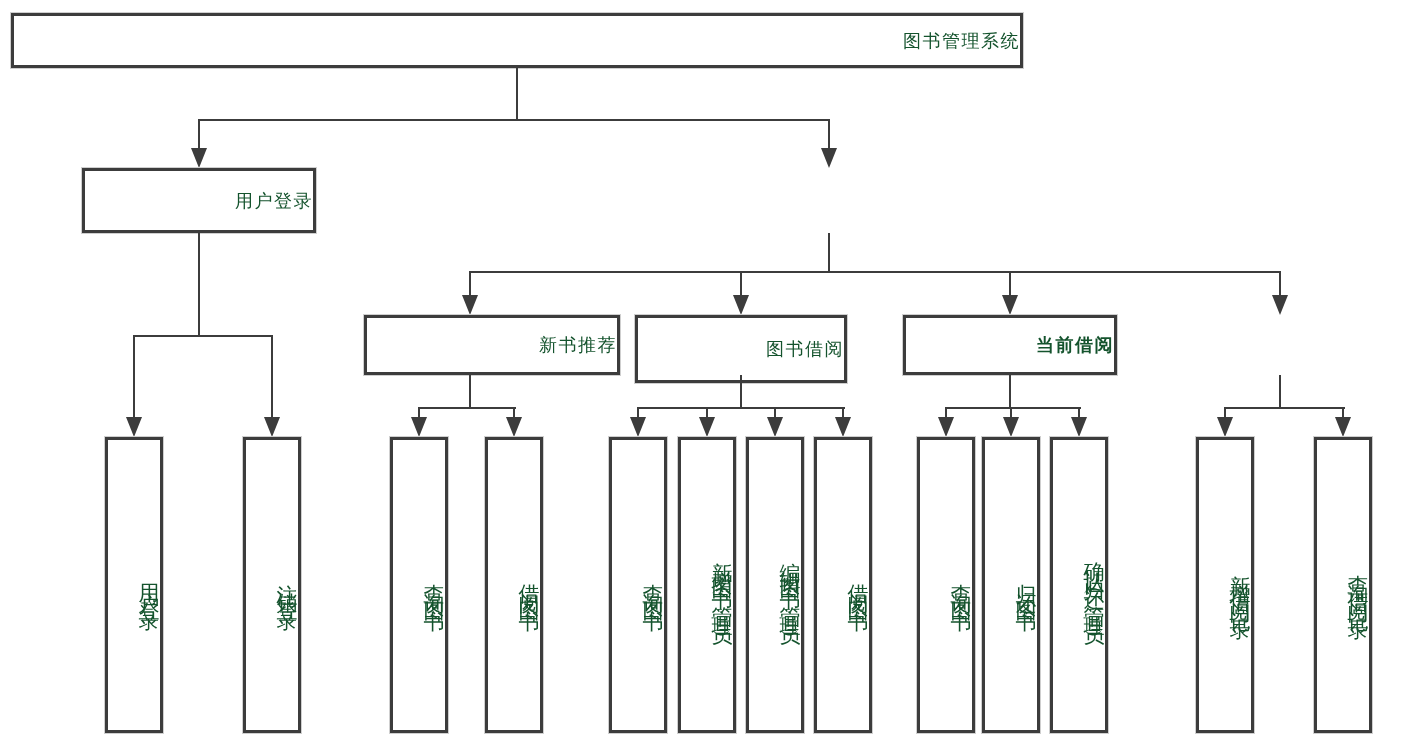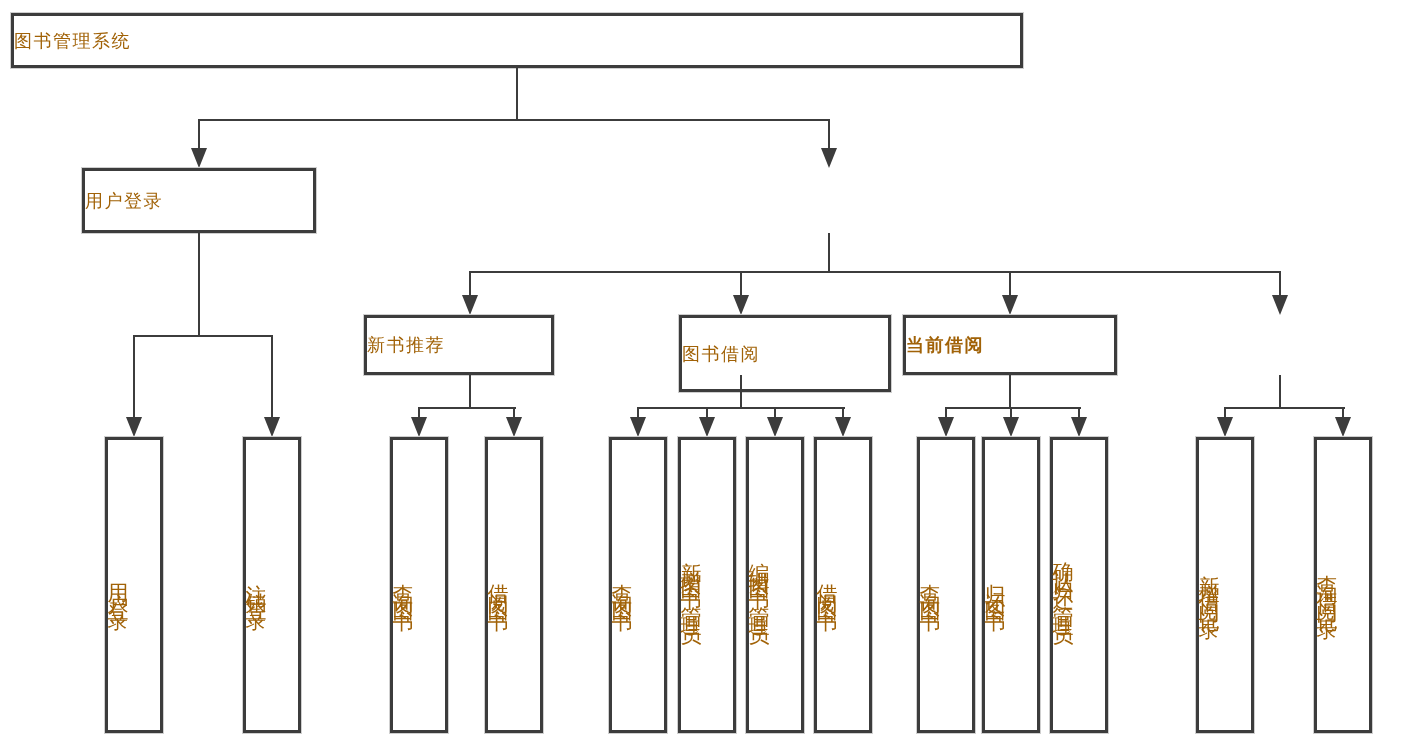--- a/index.html
+++ b/index.html
@@ -2,23 +2,24 @@
 <html><head>
 <meta charset="utf-8">
 <style>
   html, body { margin:0; padding:0; background:#ffffff; }
   .canvas {
     position:relative; width:1405px; height:747px; background:#ffffff;
     font-family:"Liberation Sans", sans-serif; overflow:hidden;
   }
   .node {
     position:absolute; box-sizing:border-box; background:#ffffff;
-    border:3px solid #3c3c3c; color:#a16207;
-    display:flex; align-items:center; justify-content:flex-start;
+    border:3px solid #3c3c3c; color:#14532d;
+    display:flex; align-items:center; justify-content:flex-end;
     box-shadow:0 0 0 1px #cfcfcf;
+    padding-left:8px;
   }
   .h-node { font-size:18px; letter-spacing:1.5px; }
   .v-node .vt {
     writing-mode:vertical-rl; text-orientation:mixed;
     font-size:21px; letter-spacing:9px; line-height:1;
   }
   .line { position:absolute; background:#3c3c3c; }
   .arrow {
     position:absolute; width:0; height:0;
     border-left:8px solid transparent; border-right:8px solid transparent;
@@ -60,24 +61,24 @@
   <div class="line" style="left:469px; top:271px; width:812px; height:2px;"></div>
   <div class="line" style="left:469px;  top:271px; width:2px; height:26px;"></div>
   <div class="arrow" style="left:462px;  top:295px;"></div>
   <div class="line" style="left:740px;  top:271px; width:2px; height:26px;"></div>
   <div class="arrow" style="left:733px;  top:295px;"></div>
   <div class="line" style="left:1009px; top:271px; width:2px; height:26px;"></div>
   <div class="arrow" style="left:1002px; top:295px;"></div>
   <div class="line" style="left:1279px; top:271px; width:2px; height:26px;"></div>
   <div class="arrow" style="left:1272px; top:295px;"></div>
 
-  <div class="node h-node" style="left:364px; top:315px; width:190px; height:60px;">
+  <div class="node h-node" style="left:364px; top:315px; width:256px; height:60px;">
     <span>新书推荐</span>
   </div>
-  <div class="node h-node" style="left:635px; top:315px; width:212px; height:77px;margin-left:44px;">
+  <div class="node h-node" style="left:635px; top:315px; width:212px; height:68px;">
     <span>图书借阅</span>
   </div>
   <div class="node h-node" style="left:903px; top:315px; width:214px; height:60px;font-weight:bold;">
     <span>当前借阅</span>
   </div>
 
   <div class="line" style="left:469px; top:375px; width:2px;  height:34px;"></div>
   <div class="line" style="left:418px; top:407px; width:98px; height:2px;"></div>
   <div class="line" style="left:418px; top:407px; width:2px;  height:14px;"></div>
   <div class="arrow" style="left:411px; top:417px;"></div>

